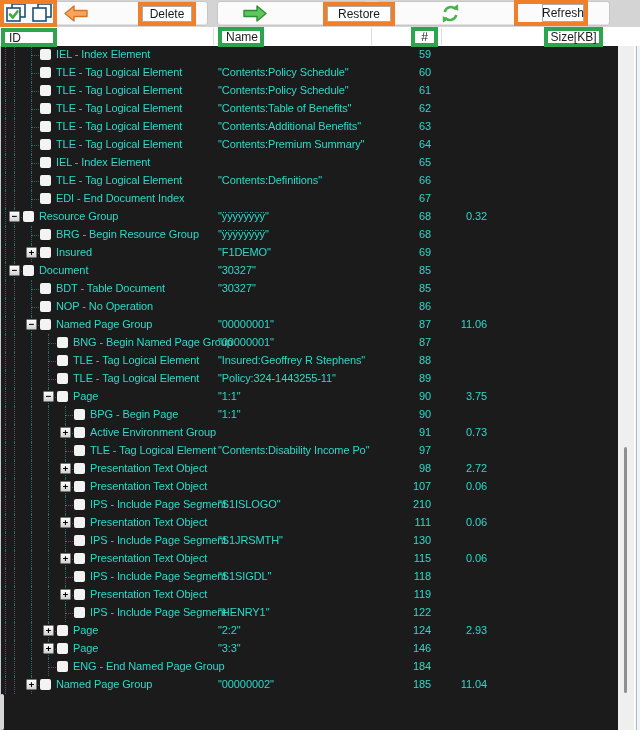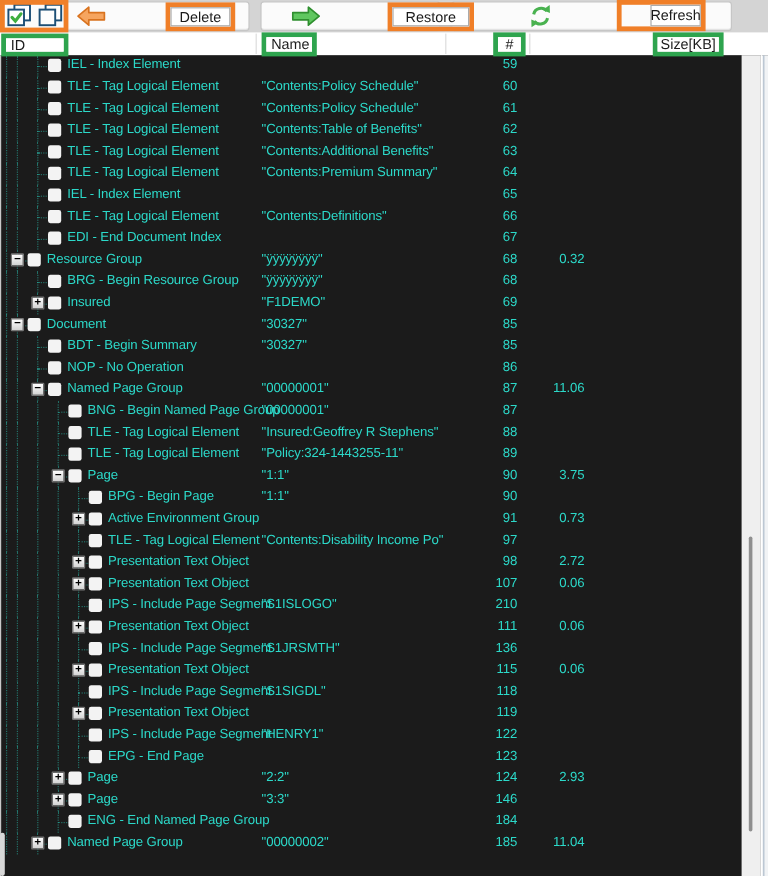--- a/index.html
+++ b/index.html
@@ -280,21 +280,21 @@
           <div class="tcell tname">"30327"</div>
           <div class="tcell tnum">85</div>
           <div class="tcell tsize"></div>
         </div>
         <div class="trow">
           <div class="vline" style="left: 4px;"></div>
           <div class="vline" style="left: 13px;"></div>
           <div class="vline" style="left: 30px;"></div>
           <div class="hline" style="left: 30px; width: 10px;"></div>
           <div class="cbox" style="left: 39px;"></div>
-          <div class="tcell" style="left: 55px;">BDT - Begin Summary</div>
+          <div class="tcell" style="left: 55px;">BDT - Table Document</div>
           <div class="tcell tname">"30327"</div>
           <div class="tcell tnum">85</div>
           <div class="tcell tsize"></div>
         </div>
         <div class="trow">
           <div class="vline" style="left: 4px;"></div>
           <div class="vline" style="left: 13px;"></div>
           <div class="vline" style="left: 30px;"></div>
           <div class="hline" style="left: 30px; width: 10px;"></div>
           <div class="cbox" style="left: 39px;"></div>
@@ -462,21 +462,21 @@
         <div class="trow">
           <div class="vline" style="left: 4px;"></div>
           <div class="vline" style="left: 13px;"></div>
           <div class="vline" style="left: 30px;"></div>
           <div class="vline" style="left: 47px;"></div>
           <div class="vline" style="left: 64px;"></div>
           <div class="hline" style="left: 64px; width: 10px;"></div>
           <div class="cbox" style="left: 73px;"></div>
           <div class="tcell" style="left: 89px;">IPS - Include Page Segment</div>
           <div class="tcell tname">"S1JRSMTH"</div>
-          <div class="tcell tnum">136</div>
+          <div class="tcell tnum">130</div>
           <div class="tcell tsize"></div>
         </div>
         <div class="trow">
           <div class="vline" style="left: 4px;"></div>
           <div class="vline" style="left: 13px;"></div>
           <div class="vline" style="left: 30px;"></div>
           <div class="vline" style="left: 47px;"></div>
           <div class="vline" style="left: 64px;"></div>
           <div class="hline" style="left: 64px; width: 10px;"></div>
           <div class="expander" style="left: 59px;">+</div>
@@ -517,33 +517,20 @@
           <div class="vline" style="left: 4px;"></div>
           <div class="vline" style="left: 13px;"></div>
           <div class="vline" style="left: 30px;"></div>
           <div class="vline" style="left: 47px;"></div>
           <div class="vline" style="left: 64px;"></div>
           <div class="hline" style="left: 64px; width: 10px;"></div>
           <div class="cbox" style="left: 73px;"></div>
           <div class="tcell" style="left: 89px;">IPS - Include Page Segment</div>
           <div class="tcell tname">"HENRY1"</div>
           <div class="tcell tnum">122</div>
-          <div class="tcell tsize"></div>
-        </div>
-        <div class="trow">
-          <div class="vline" style="left: 4px;"></div>
-          <div class="vline" style="left: 13px;"></div>
-          <div class="vline" style="left: 30px;"></div>
-          <div class="vline" style="left: 47px;"></div>
-          <div class="vline" style="left: 64px;"></div>
-          <div class="hline" style="left: 64px; width: 10px;"></div>
-          <div class="cbox" style="left: 73px;"></div>
-          <div class="tcell" style="left: 89px;">EPG - End Page</div>
-          <div class="tcell tname"></div>
-          <div class="tcell tnum">123</div>
           <div class="tcell tsize"></div>
         </div>
         <div class="trow">
           <div class="vline" style="left: 4px;"></div>
           <div class="vline" style="left: 13px;"></div>
           <div class="vline" style="left: 30px;"></div>
           <div class="vline" style="left: 47px;"></div>
           <div class="hline" style="left: 47px; width: 10px;"></div>
           <div class="expander" style="left: 42px;">+</div>
           <div class="cbox" style="left: 56px;"></div>

